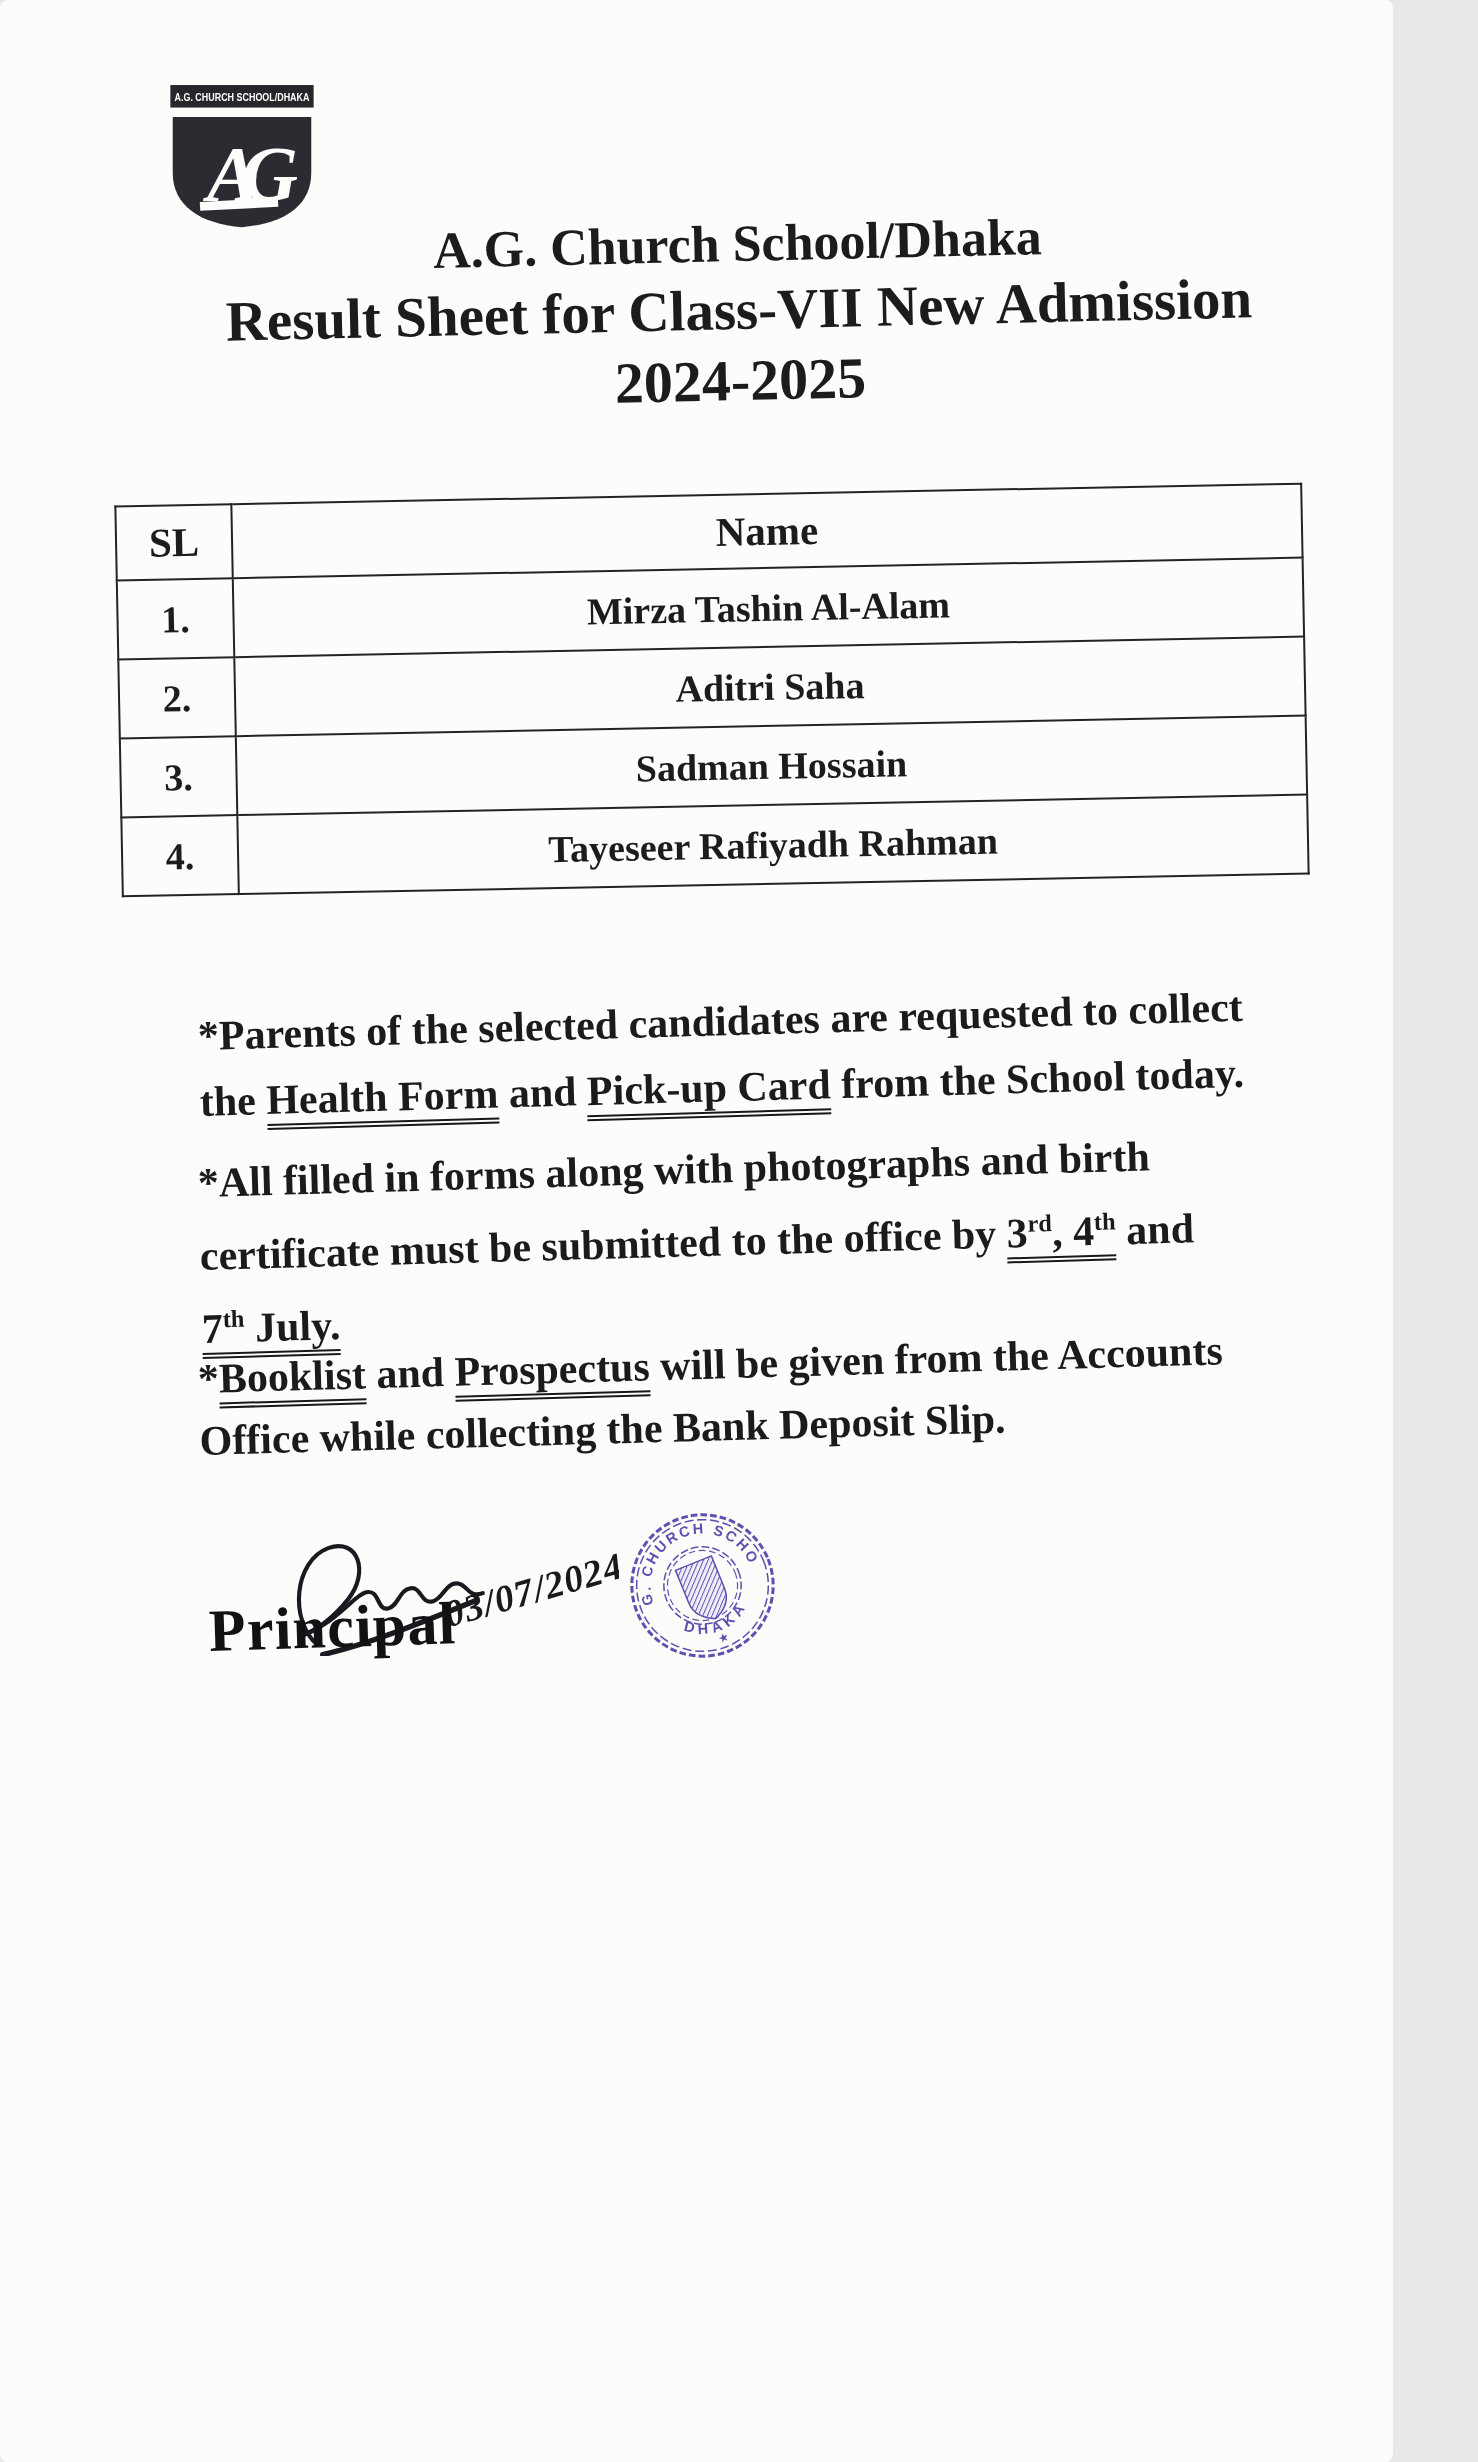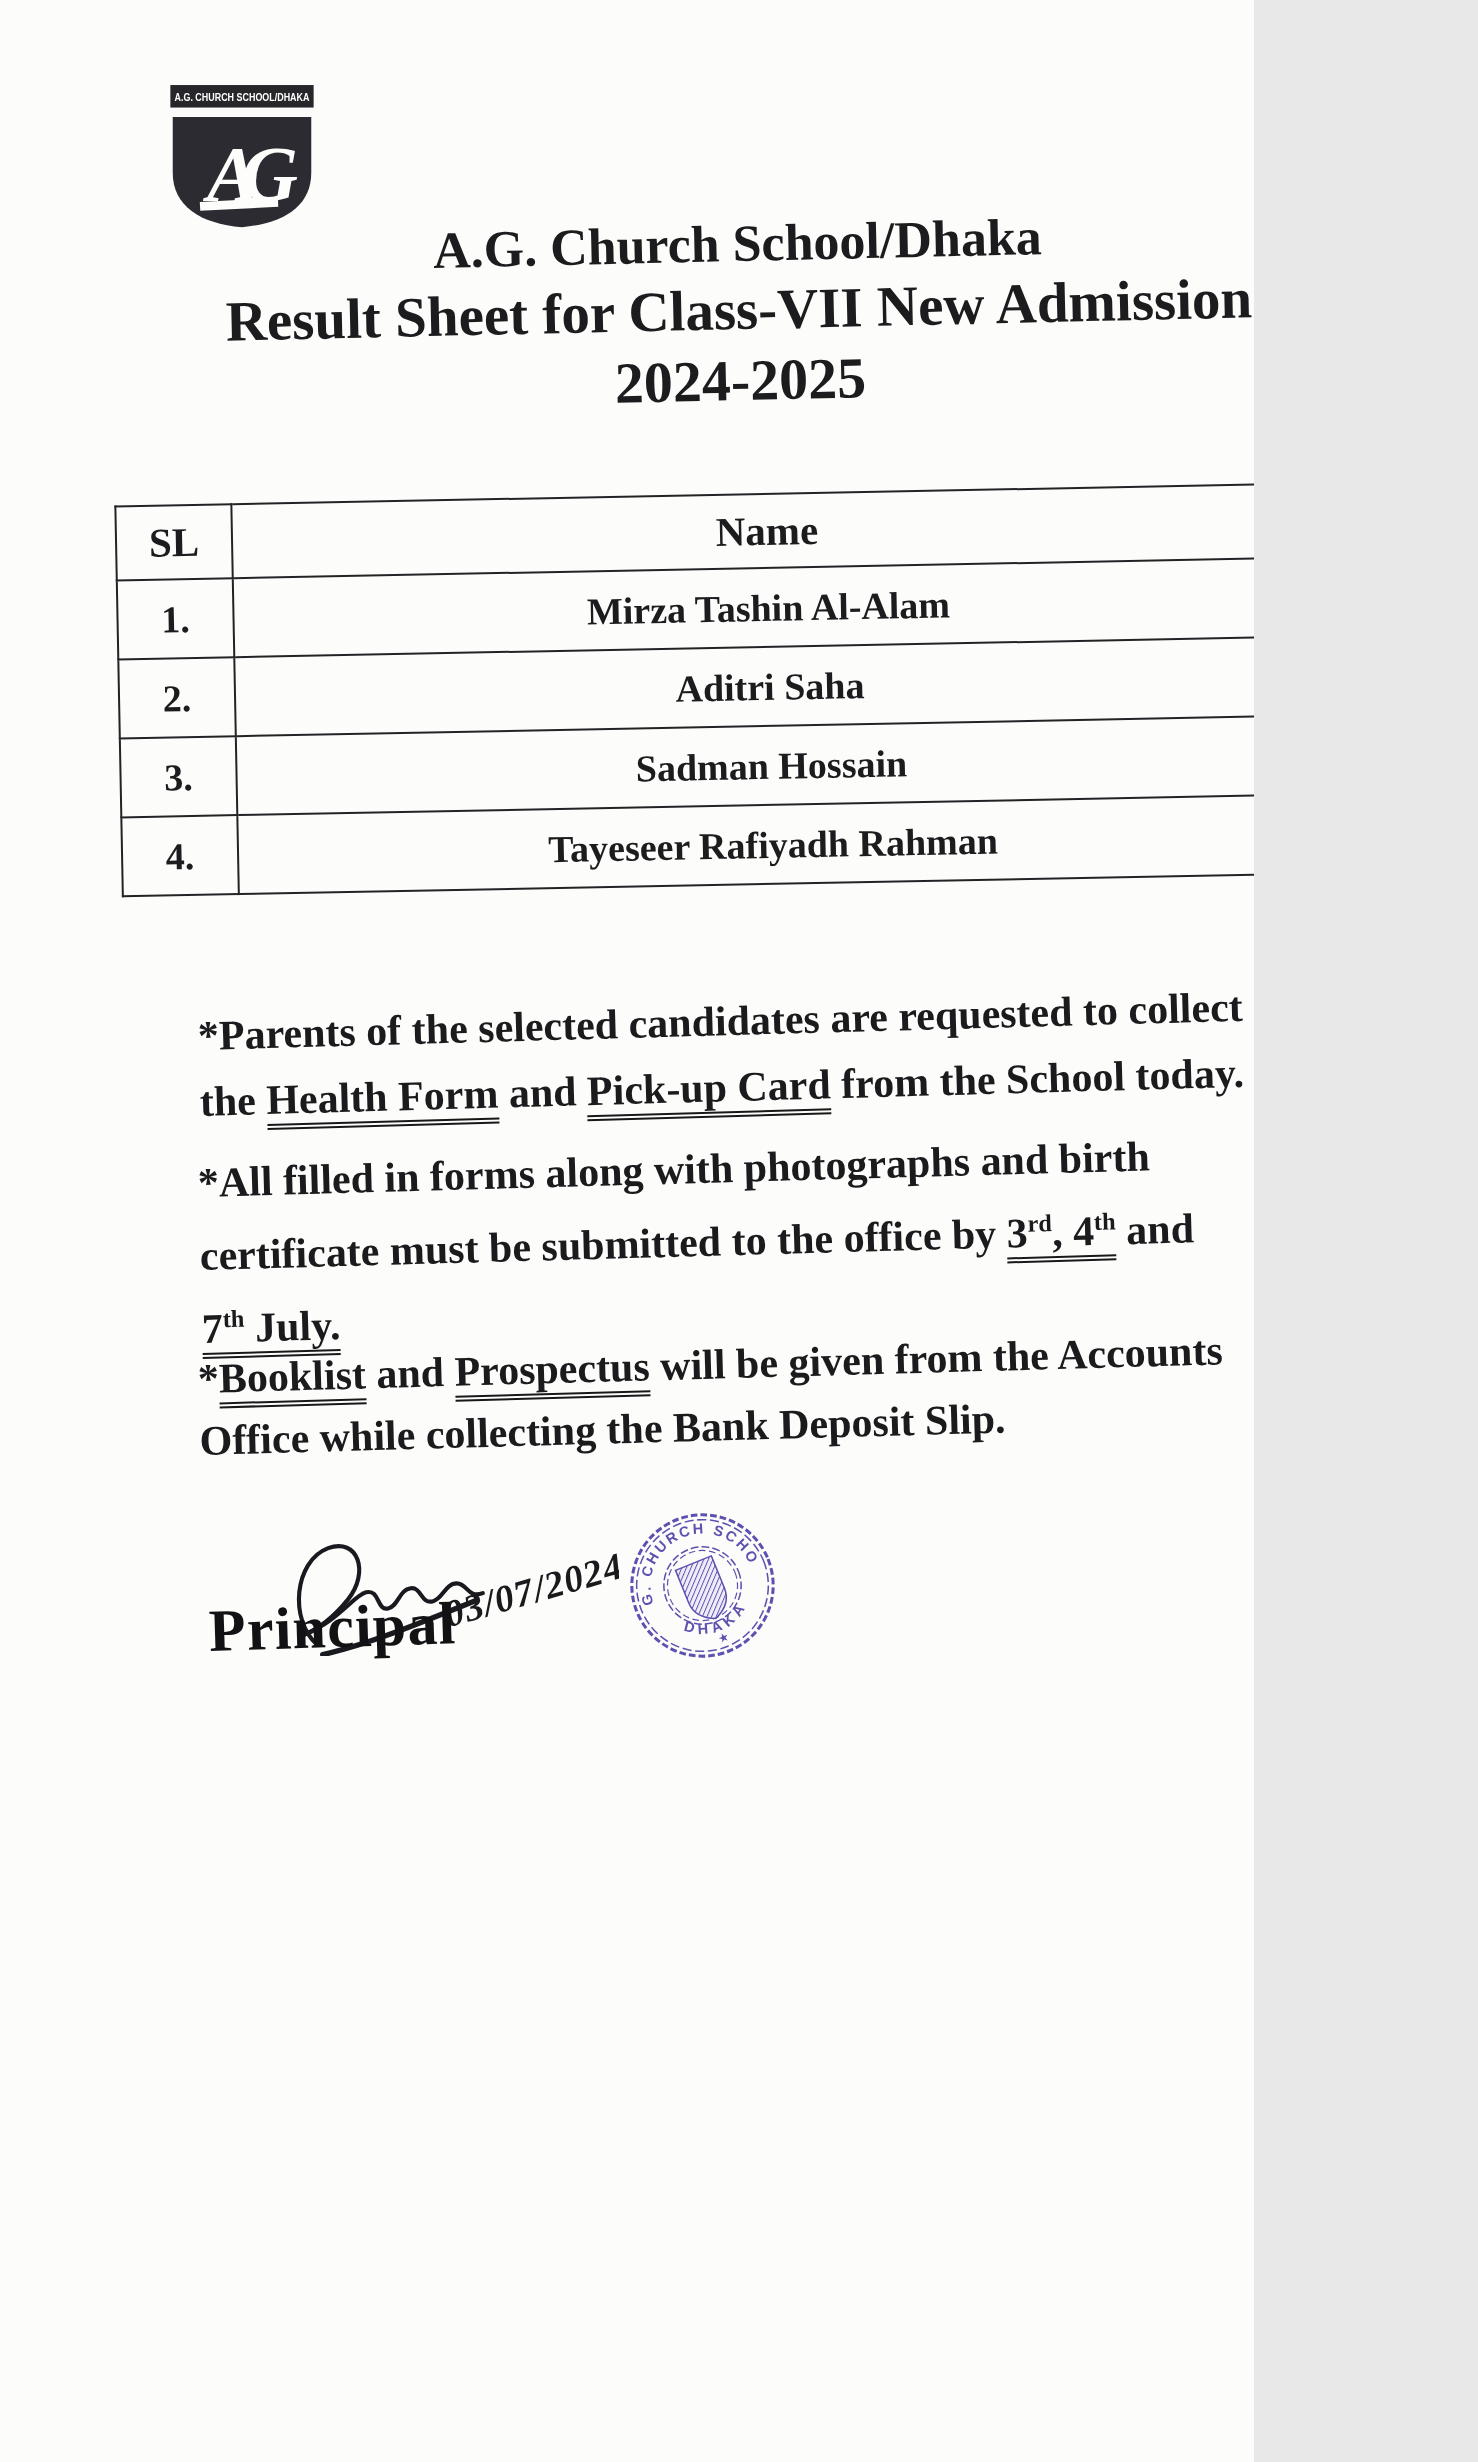--- a/index.html
+++ b/index.html
@@ -1,22 +1,23 @@
 <!DOCTYPE html>
 <html style="font-size:9.5px"><head>
 <meta charset="utf-8">
 <style>
   html,body{margin:0;padding:0;background:#e8e8e8;}
   .page{
     position:relative;
-    width:1254px;height:2462px;
+    width:1393px;height:2462px;
     background:#fcfcfa;
     overflow:hidden;
     font-family:"Liberation Serif","DejaVu Serif",serif;
     color:#1c1c1e;
+    border-radius:8px;
   }
   
   .logo{position:absolute;left:168px;top:82px;width:148px;height:147px;}
   
   .title-block{
     position:absolute;left:0;top:213px;width:1478px;
     text-align:center;font-weight:bold;
     transform:rotate(-1.3deg);transform-origin:50% 50%;
   }
   .title-line1{font-size:52px;line-height:61px;}

